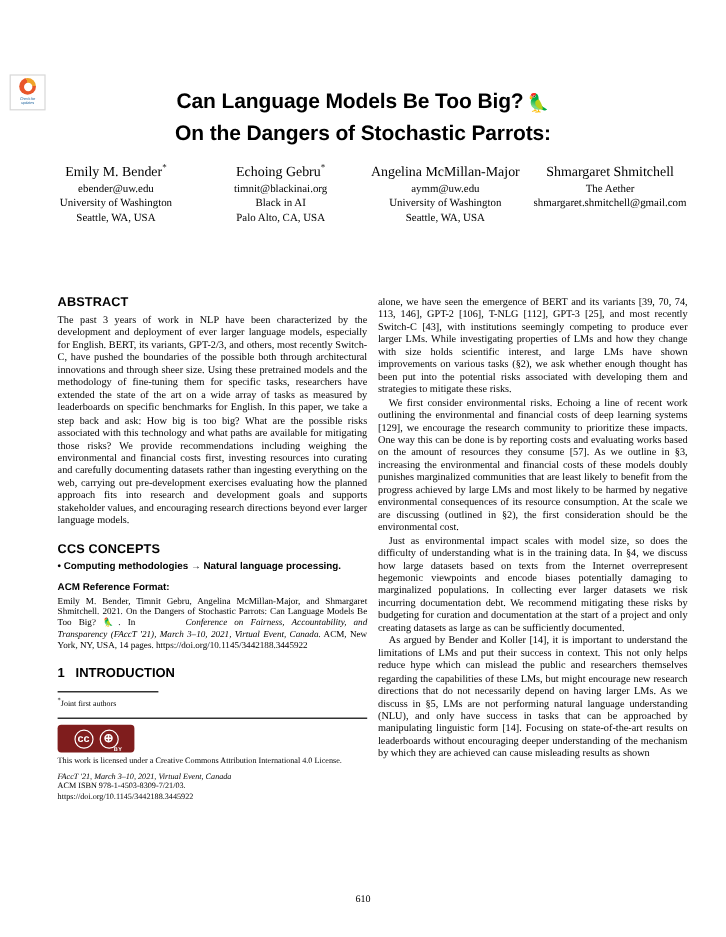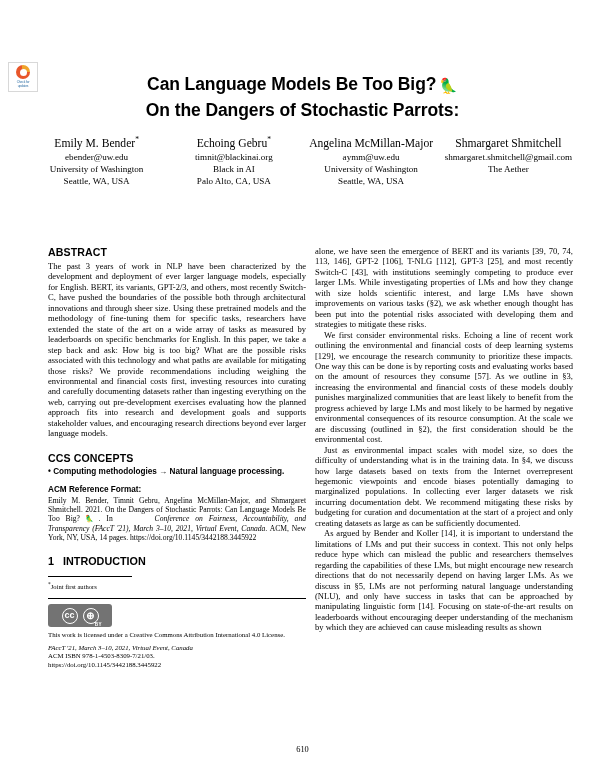--- a/index.html
+++ b/index.html
@@ -185,21 +185,21 @@
   
   .license-rule {
     width: 258px;
     height: 1px;
     background: #000;
     margin: 7px 0 5px 0;
   }
   .cc-badge {
     width: 64px;
     height: 23px;
-    background: #737373;
+    background: #7f1d1d;
     border-radius: 3px;
     display: flex;
     align-items: center;
     justify-content: center;
     gap: 5px;
     position: relative;
     margin-bottom: 4px;
   }
   .cc-circle {
     width: 16px;
@@ -285,22 +285,22 @@
 
     <div class="author-block">
       <div class="author-name"><span>Angelina McMillan-Major</span><sup></sup></div>
       <span class="author-line">aymm@uw.edu</span>
       <span class="author-line">University of Washington</span>
       <span class="author-line">Seattle, WA, USA</span>
     </div>
 
     <div class="author-block">
       <div class="author-name"><span>Shmargaret Shmitchell</span><sup></sup></div>
+      <span class="author-line">The Aether</span>
       <span class="author-line">shmargaret.shmitchell@gmail.com</span>
-      <span class="author-line">The Aether</span>
       <span class="author-line"></span>
     </div>
 
   </div>
 
   <div class="col col-left">
 
     <h2 class="sec-head">ABSTRACT</h2>
     <p class="body">The past 3 years of work in NLP have been characterized by the development and deployment of ever larger language models, especially for English. BERT, its variants, GPT-2/3, and others, most recently Switch-C, have pushed the boundaries of the possible both through architectural innovations and through sheer size. Using these pretrained models and the methodology of fine-tuning them for specific tasks, researchers have extended the state of the art on a wide array of tasks as measured by leaderboards on specific benchmarks for English. In this paper, we take a step back and ask: How big is too big? What are the possible risks associated with this technology and what paths are available for mitigating those risks? We provide recommendations including weighing the environmental and financial costs first, investing resources into curating and carefully documenting datasets rather than ingesting everything on the web, carrying out pre-development exercises evaluating how the planned approach fits into research and development goals and supports stakeholder values, and encouraging research directions beyond ever larger language models.</p>
 

